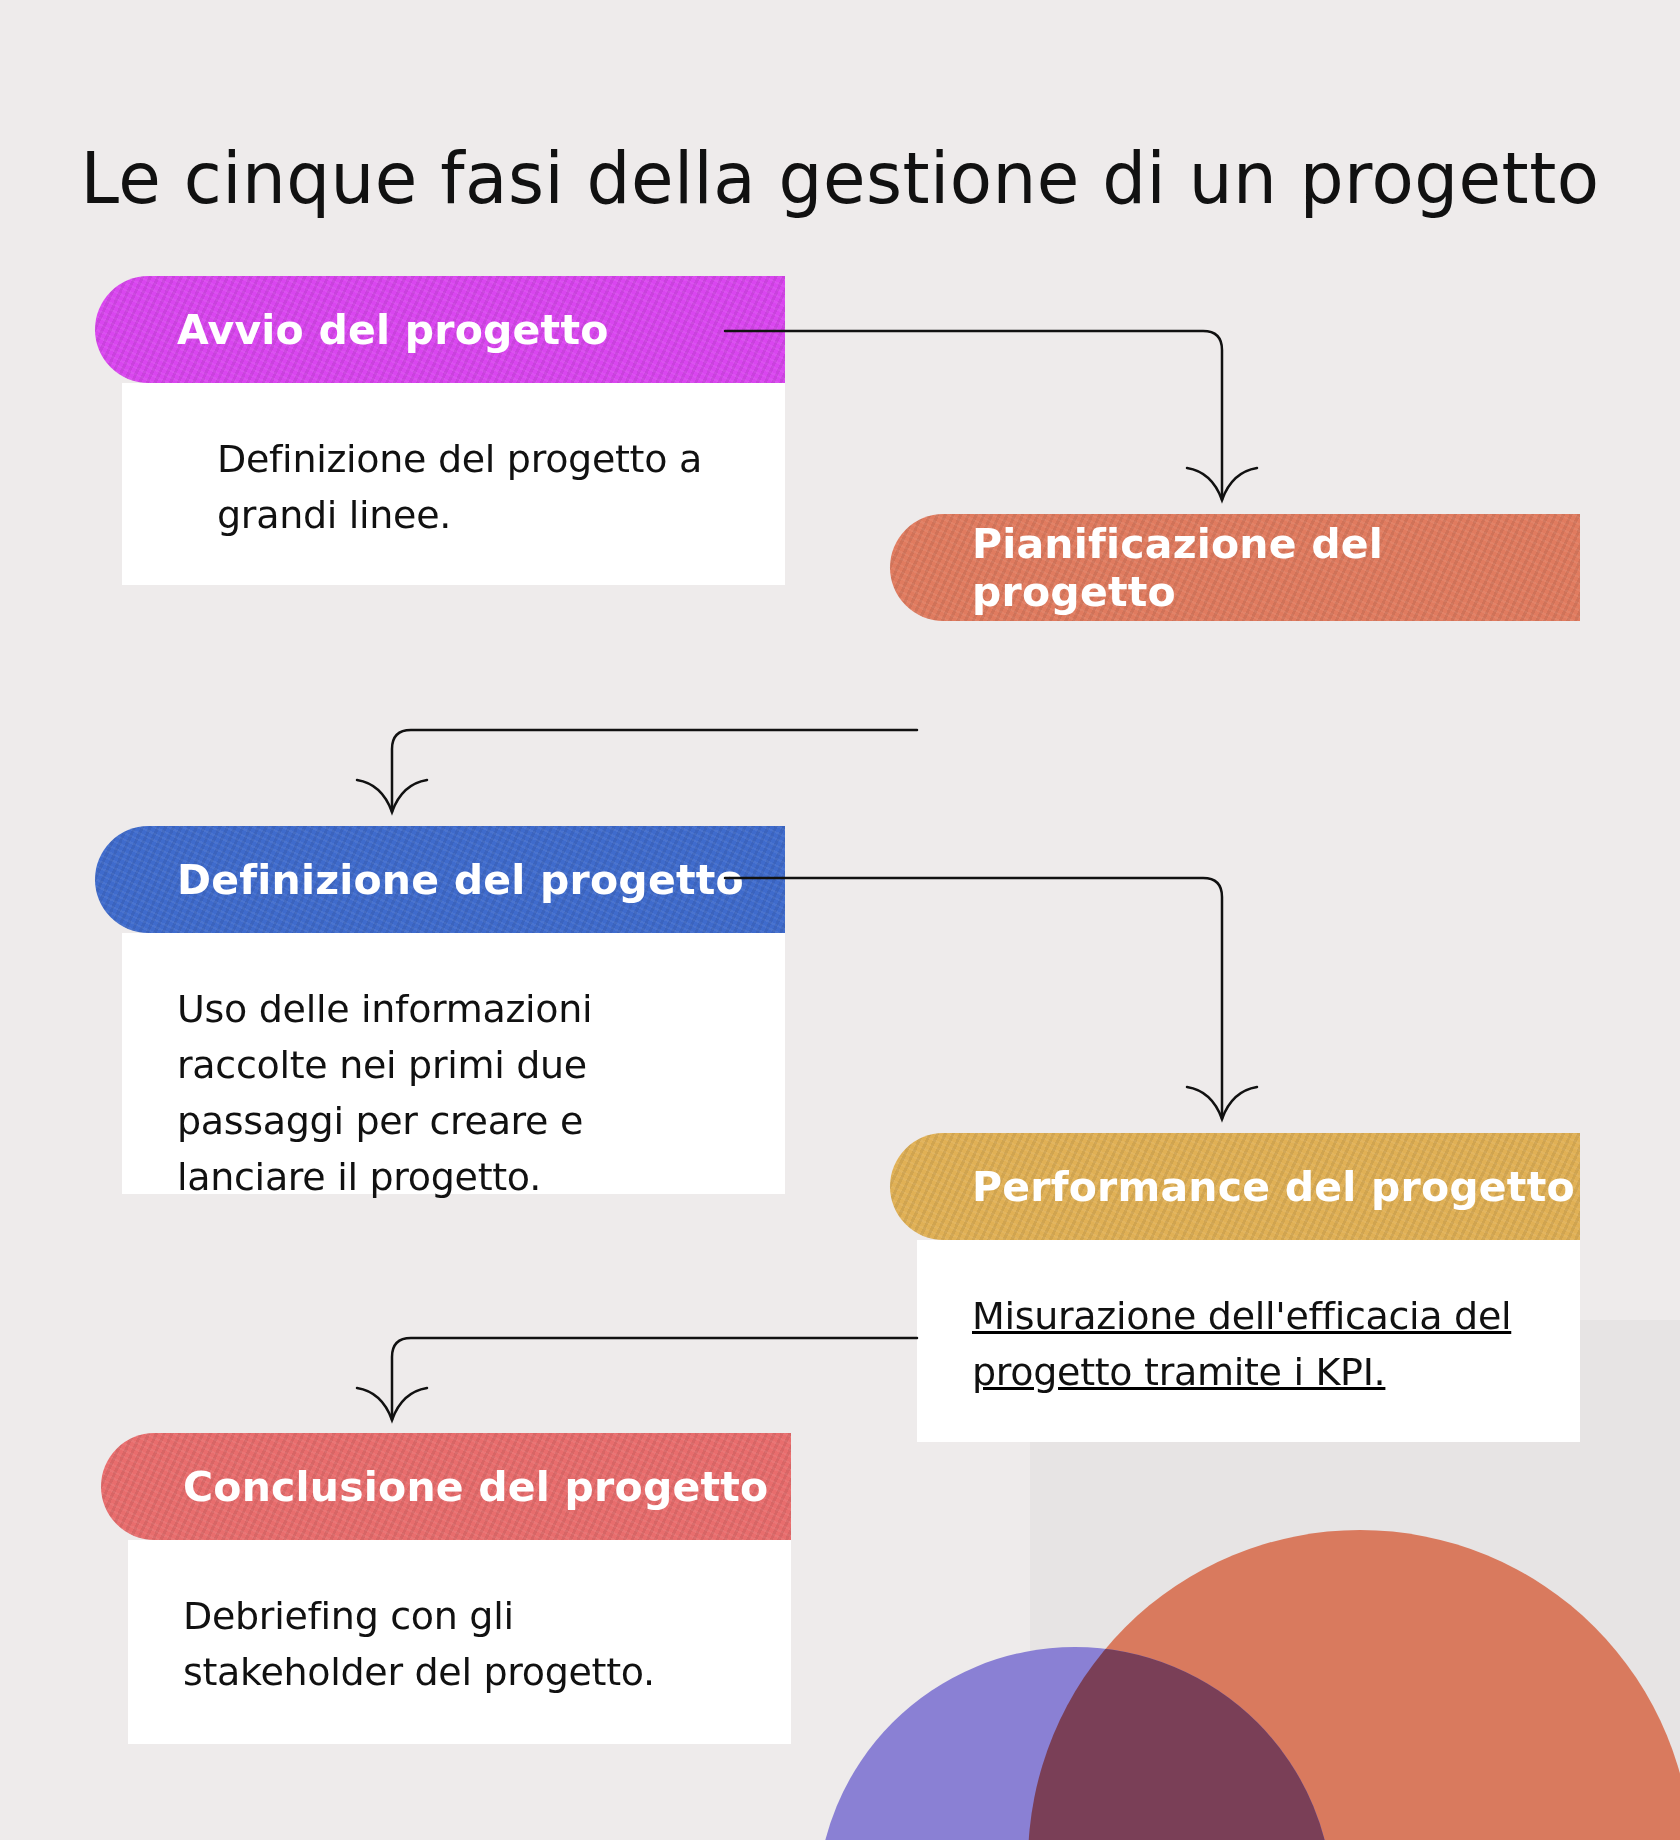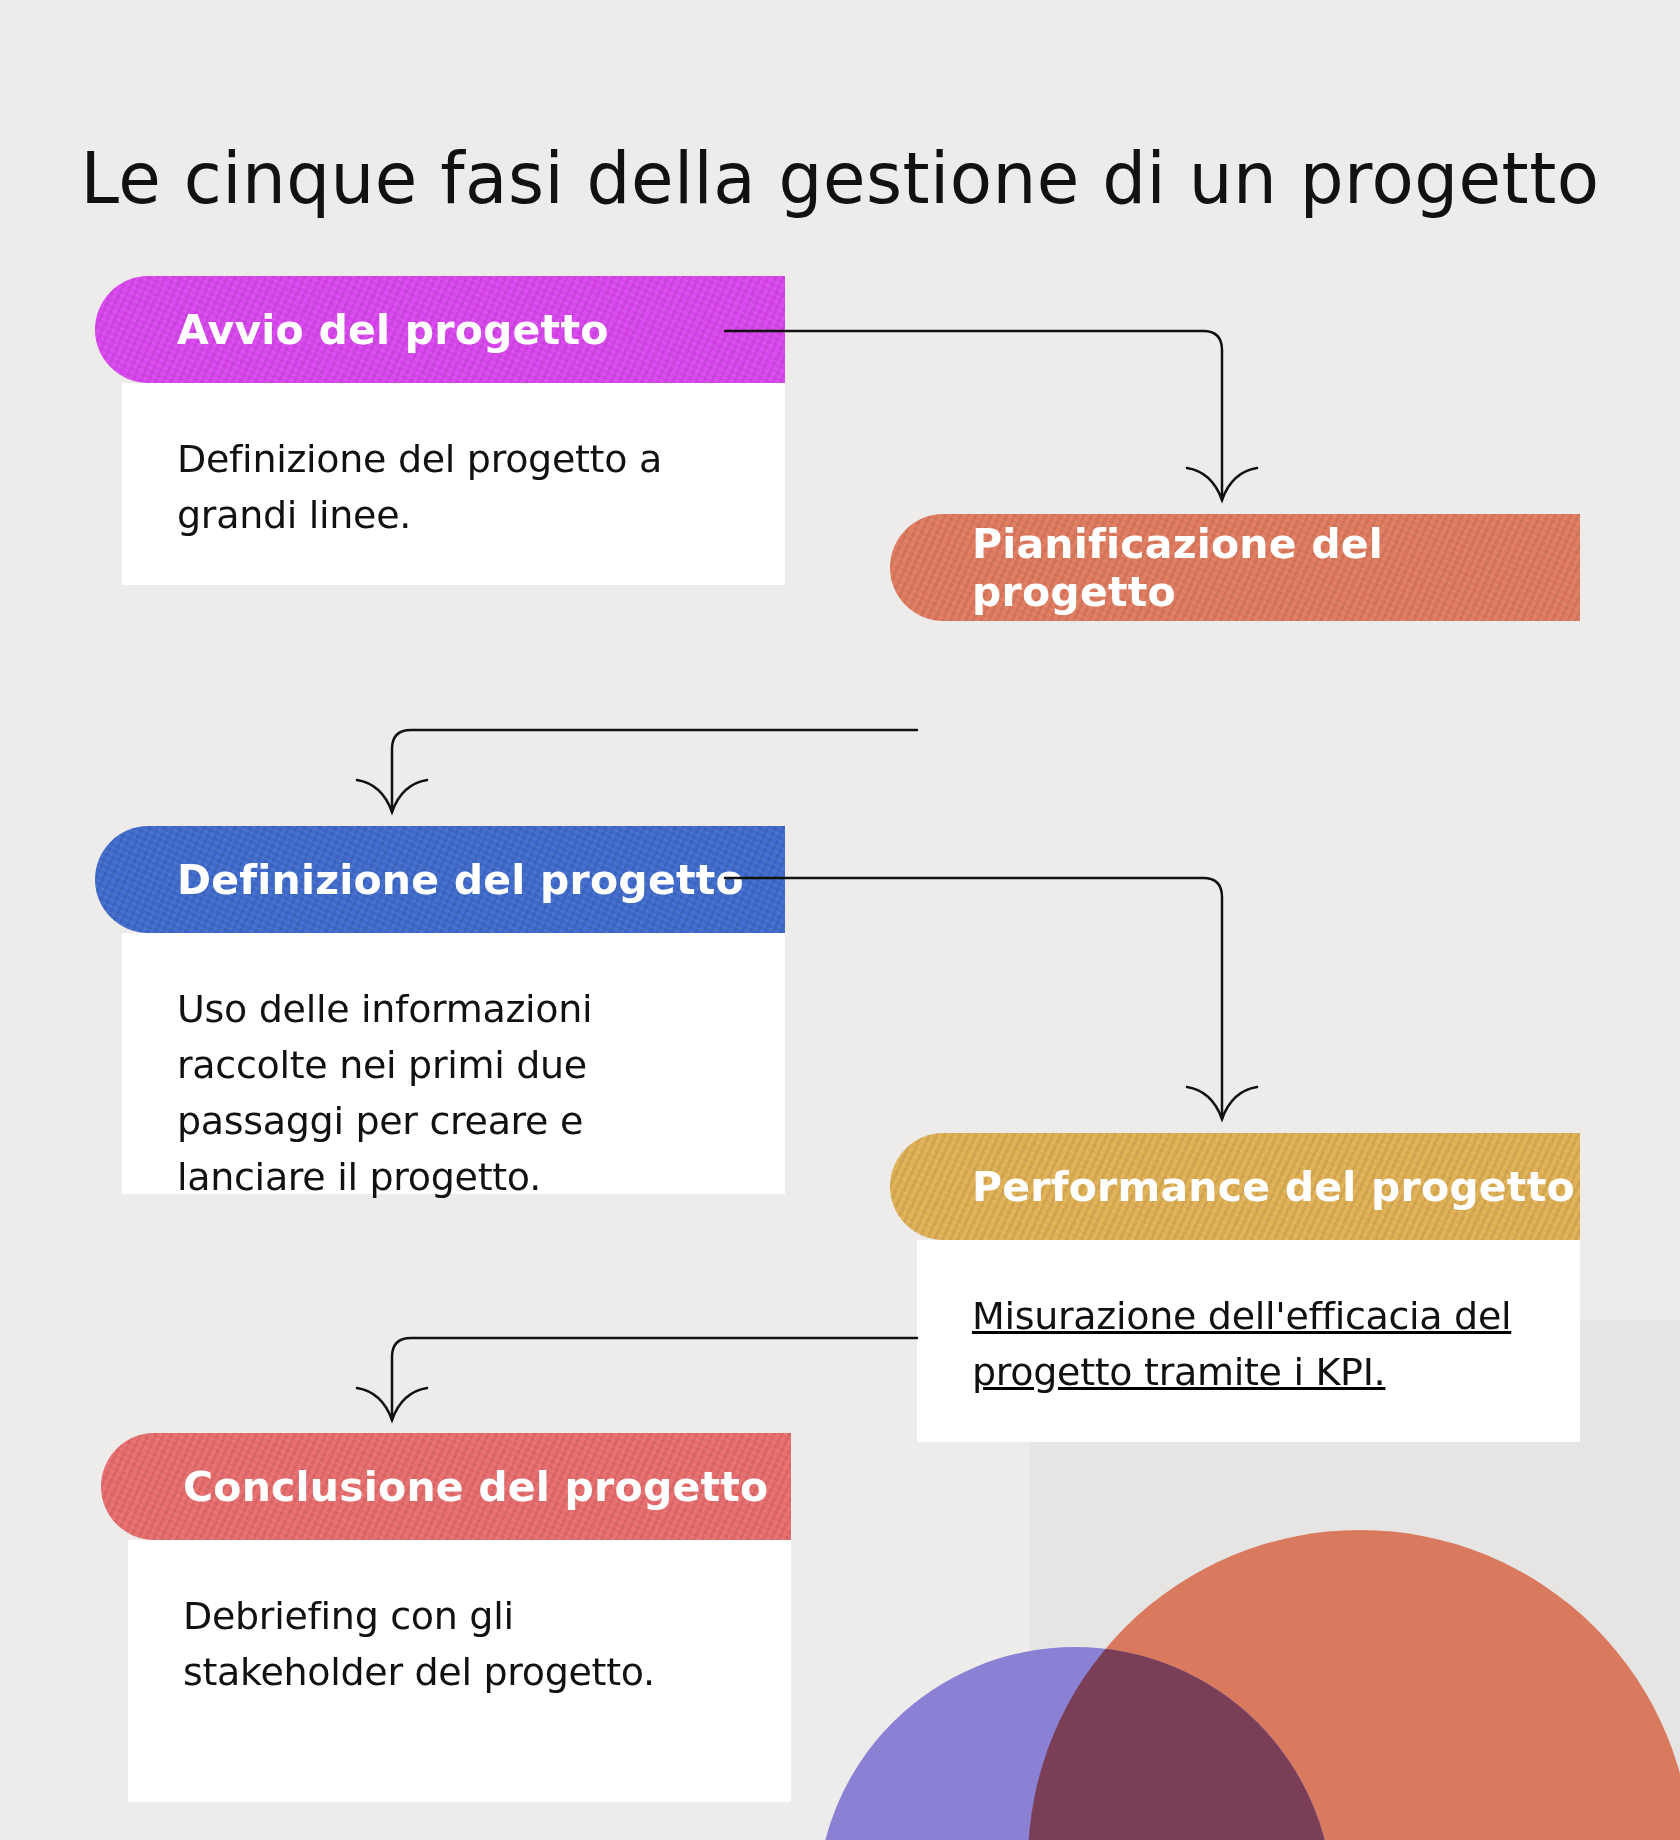--- a/index.html
+++ b/index.html
@@ -62,21 +62,21 @@
   <circle cx="1075" cy="1905" r="258" fill="#7a3f57" clip-path="url(#clipOrange)"></circle>
 </svg>
 
 <h1 class="title">Le cinque fasi della gestione di un progetto</h1>
 
 <div class="card" style="left:95px; top:276px;">
   <div class="header" style="background:#d946ef;">
     <span class="header-label">Avvio del progetto</span>
   </div>
   <div class="body" style="height:202px;">
-    <div class="body-text" style="width:500px;">Definizione del progetto a grandi linee.</div>
+    <div class="body-text" style="width:500px;margin-left:40px;">Definizione del progetto a grandi linee.</div>
   </div>
 </div>
 
 <div class="card" style="left:890px; top:514px;">
   <div class="header" style="background:#e07b5f;">
     <span class="header-label">Pianificazione del progetto</span>
   </div>
 </div>
 
 <div class="card" style="left:95px; top:826px;">
@@ -94,21 +94,21 @@
   </div>
   <div class="body" style="height:202px;text-decoration:underline;">
     <div class="body-text" style="width:560px;">Misurazione dell'efficacia del progetto tramite i KPI.</div>
   </div>
 </div>
 
 <div class="card" style="left:101px; top:1433px;">
   <div class="header" style="background:#e86d6d;">
     <span class="header-label">Conclusione del progetto</span>
   </div>
-  <div class="body" style="height:262px;">
+  <div class="body" style="height:204px;">
     <div class="body-text" style="width:560px;">Debriefing con gli stakeholder del progetto.</div>
   </div>
 </div>
 
 <svg class="overlay" width="1680" height="1840" style="pointer-events:none;">
   <g fill="none" stroke="#111" stroke-width="2.5" stroke-linecap="round">
     <g>
       <path d="M725 331 H1203 Q1222 331 1222 350 V500"></path>
       <path d="M1187 468 Q1212 472 1222 500 Q1232 472 1257 468"></path>
     </g>

